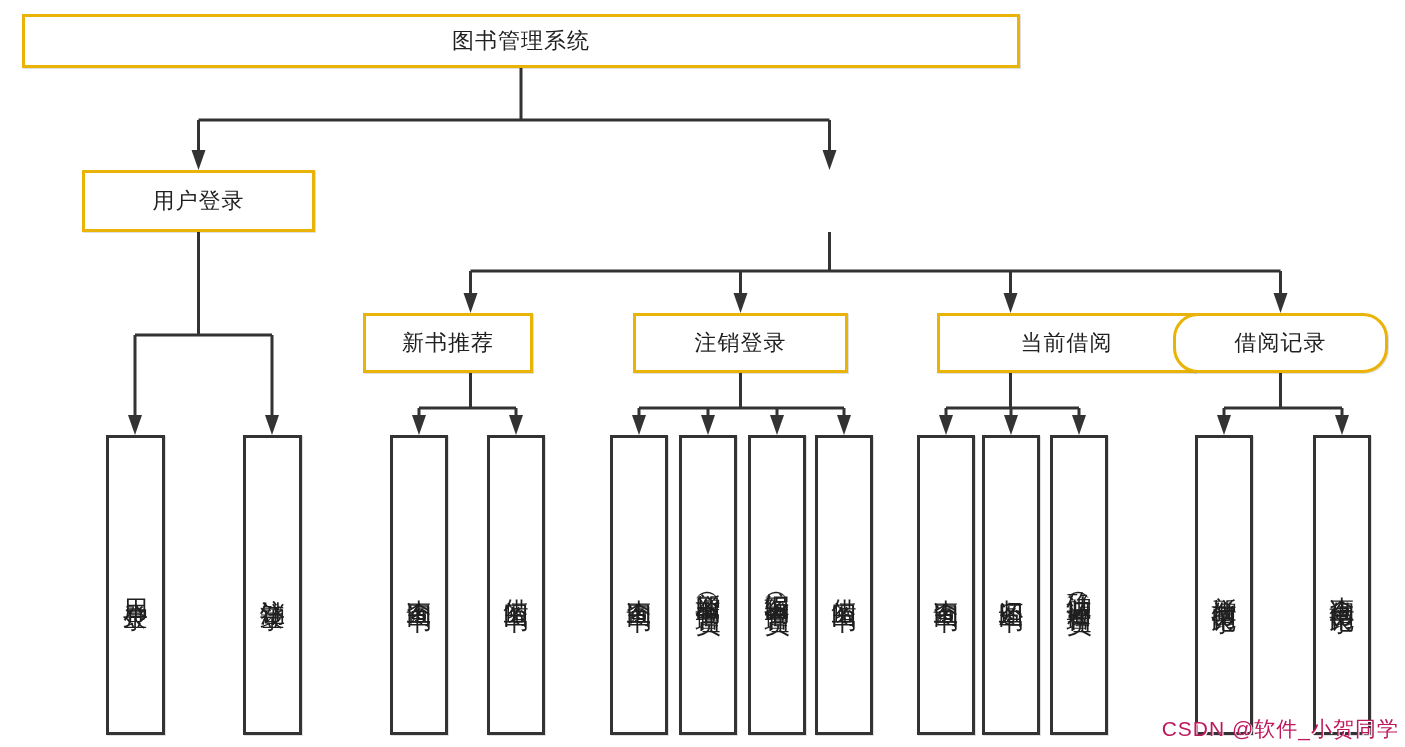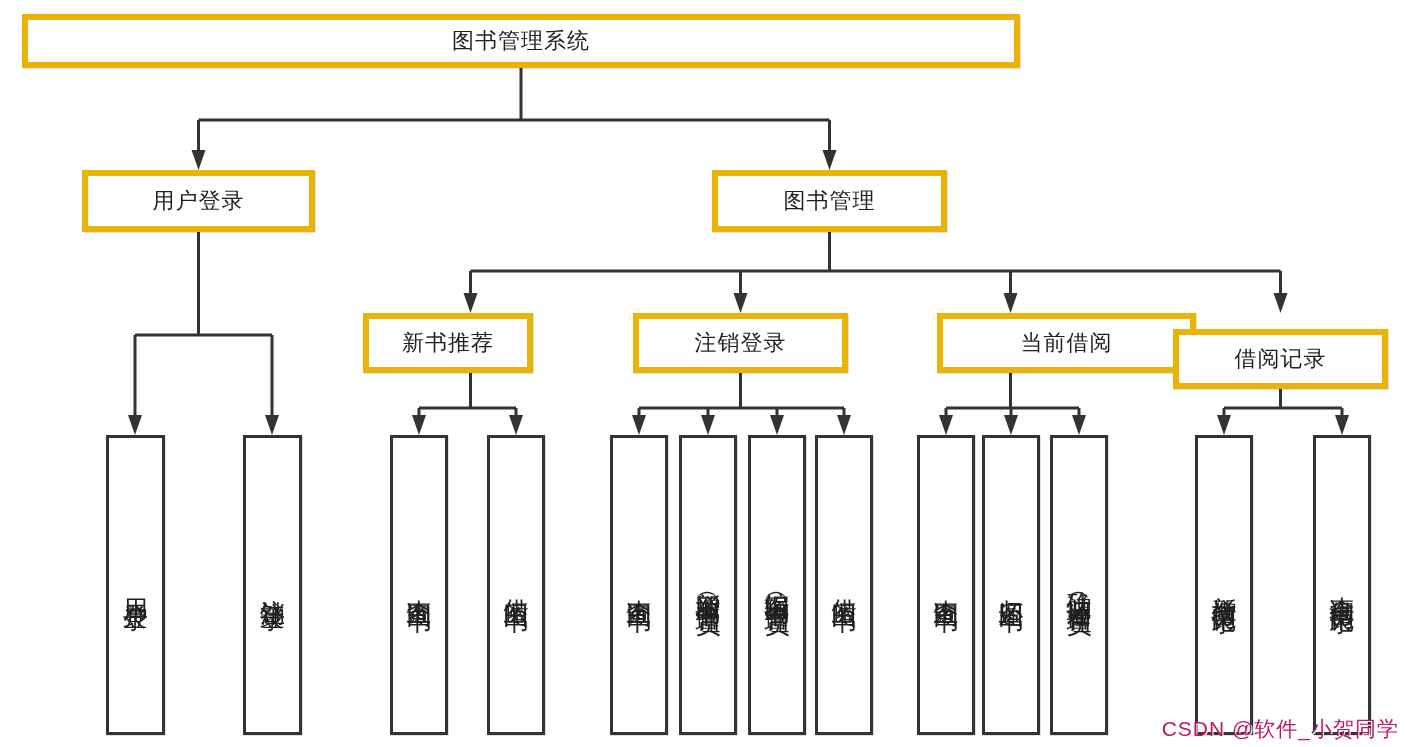--- a/index.html
+++ b/index.html
@@ -13,21 +13,21 @@
   }
   .connectors {
     position: absolute;
     left: 0; top: 0;
     width: 1405px; height: 747px;
     pointer-events: none;
   }
   .node {
     position: absolute;
     box-sizing: border-box;
-    border: 6px solid #eab308;
+    border: 3px solid #eab308;
     background: #ffffff;
     display: flex;
     align-items: center;
     justify-content: center;
     color: #1f1f1f;
     font-size: 22px;
     letter-spacing: 1px;
     box-shadow: 1px 1px 0 rgba(0,0,0,0.12);
   }
   .leaf {
@@ -92,26 +92,25 @@
       <polygon points="1004,415 1018,415 1011,435"></polygon>
       <polygon points="1072,415 1086,415 1079,435"></polygon>
       <polygon points="1217,415 1231,415 1224,435"></polygon>
       <polygon points="1335,415 1349,415 1342,435"></polygon>
     </g>
   </svg>
 
   <div class="node" style="left:22px; top:14px; width:998px; height:54px;">图书管理系统</div>
 
   <div class="node" style="left:82px; top:170px; width:233px; height:62px;">用户登录</div>
-  <div class="node" style="left:712px; top:170px; width:235px; height:62px;">图书管理</div>
 
   <div class="node" style="left:363px; top:313px; width:170px; height:60px;">新书推荐</div>
   <div class="node" style="left:633px; top:313px; width:215px; height:60px;">注销登录</div>
   <div class="node" style="left:937px; top:313px; width:259px; height:60px;">当前借阅</div>
-  <div class="node" style="left:1173px; top:329px; width:215px; height:60px;">借阅记录</div>
+  <div class="node" style="left:1173px; top:313px; width:215px; height:60px;border-radius:25px;">借阅记录</div>
 
   <div class="leaf" style="left:106px; top:435px; width:59px; height:300px;">
     <span class="vtext">用户登录</span>
   </div>
   <div class="leaf" style="left:243px; top:435px; width:59px; height:300px;">
     <span class="vtext">注销登录</span>
   </div>
 
   <div class="leaf" style="left:390px; top:435px; width:58px; height:300px;">
     <span class="vtext">查询图书</span>

